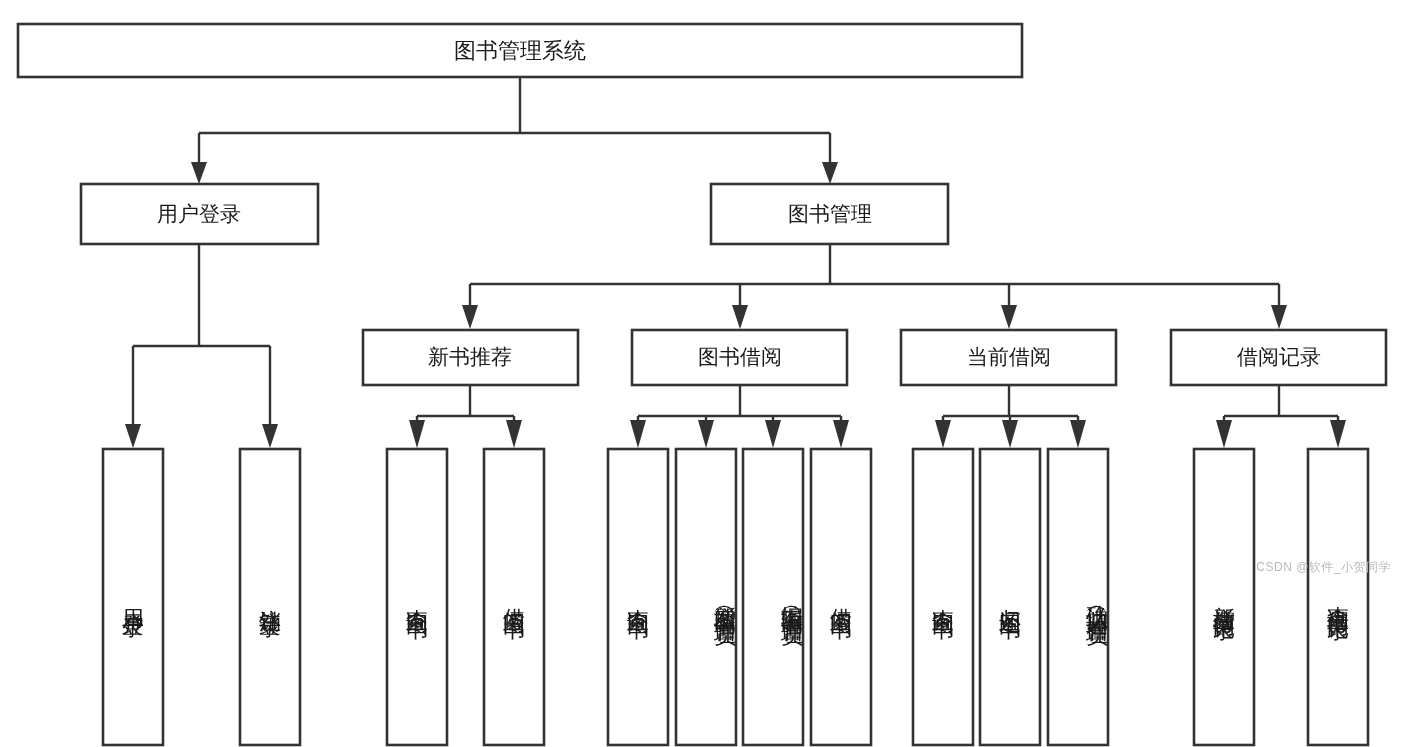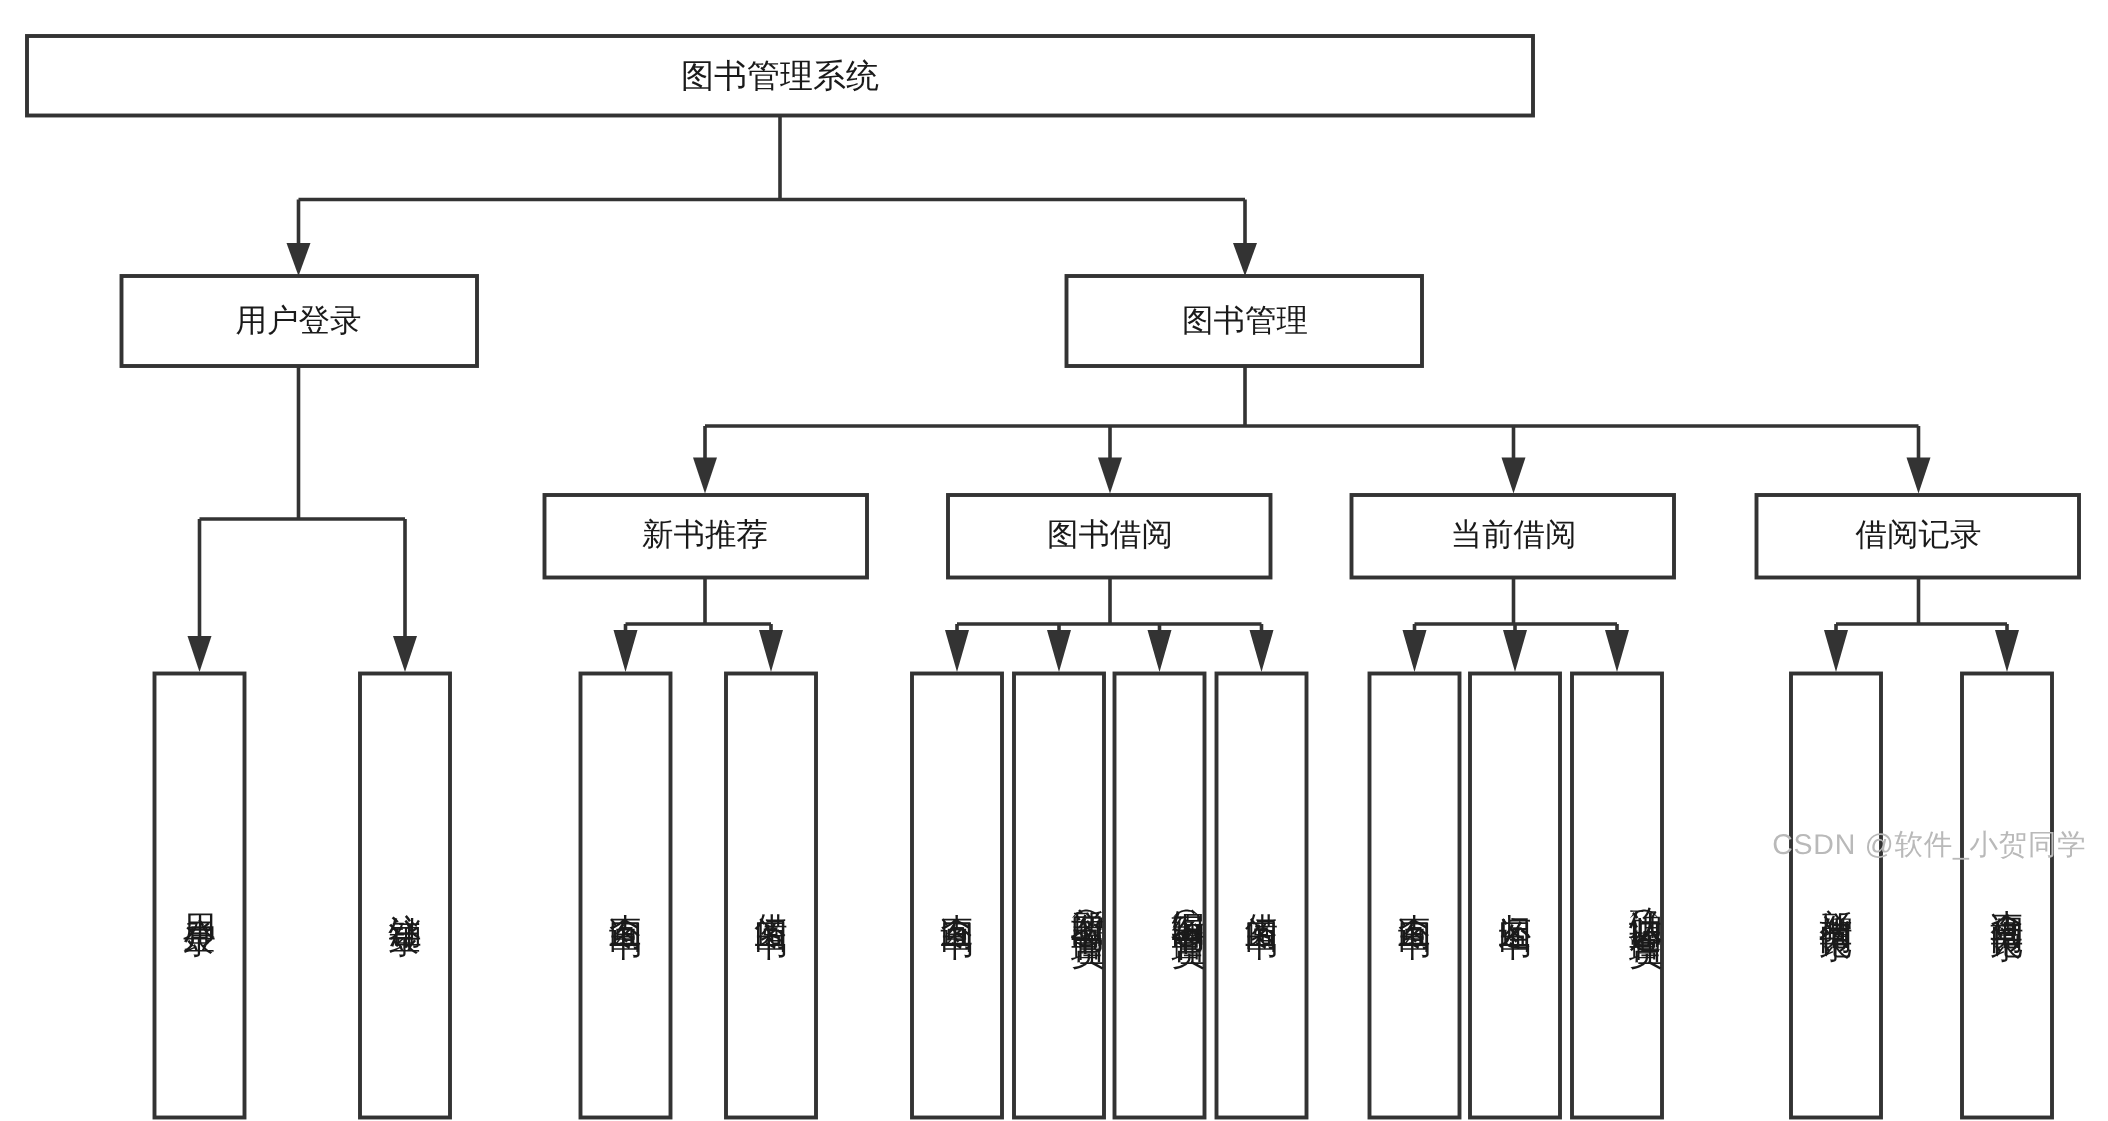--- a/index.html
+++ b/index.html
@@ -61,21 +61,21 @@
     letter-spacing: 3px;
     white-space: nowrap;
     text-align: center;
     pointer-events: none;
   }
   .watermark {
     position: absolute;
     right: 14px;
     bottom: 6px;
     font-family: "Liberation Sans", "DejaVu Sans", sans-serif;
-    font-size: 19px;
+    font-size: 12px;
     color: #b9b9b9;
     white-space: nowrap;
     letter-spacing: 0.5px;
   }
 </style>
 </head>
 <body>
 
 <div id="diagram-root">
 

